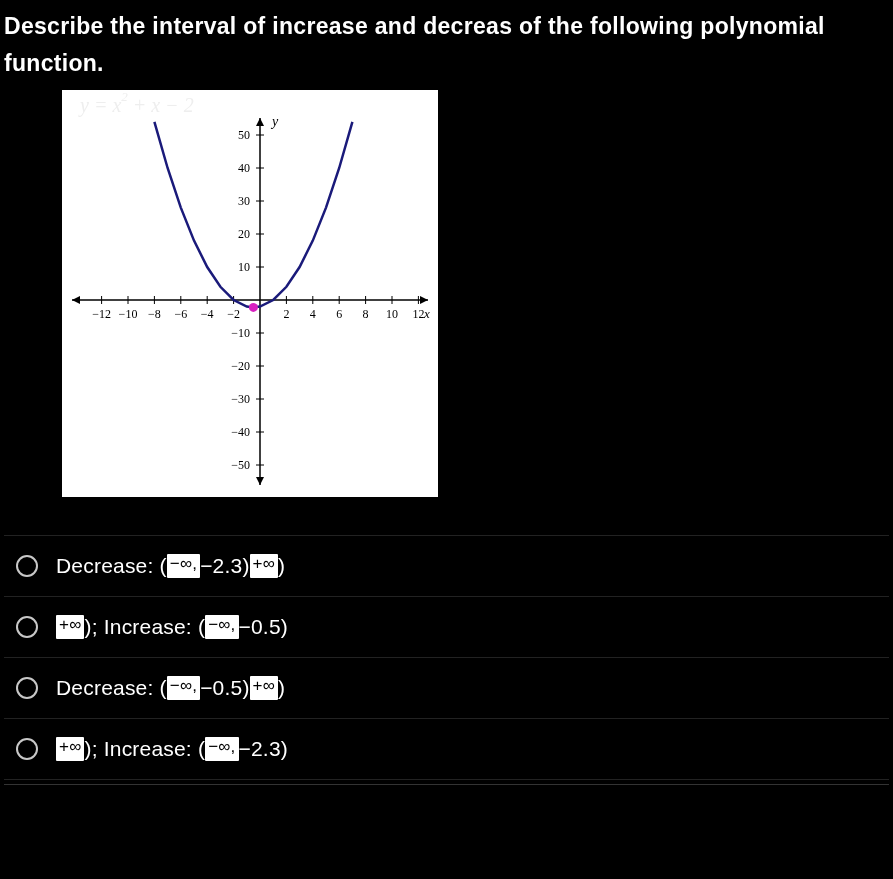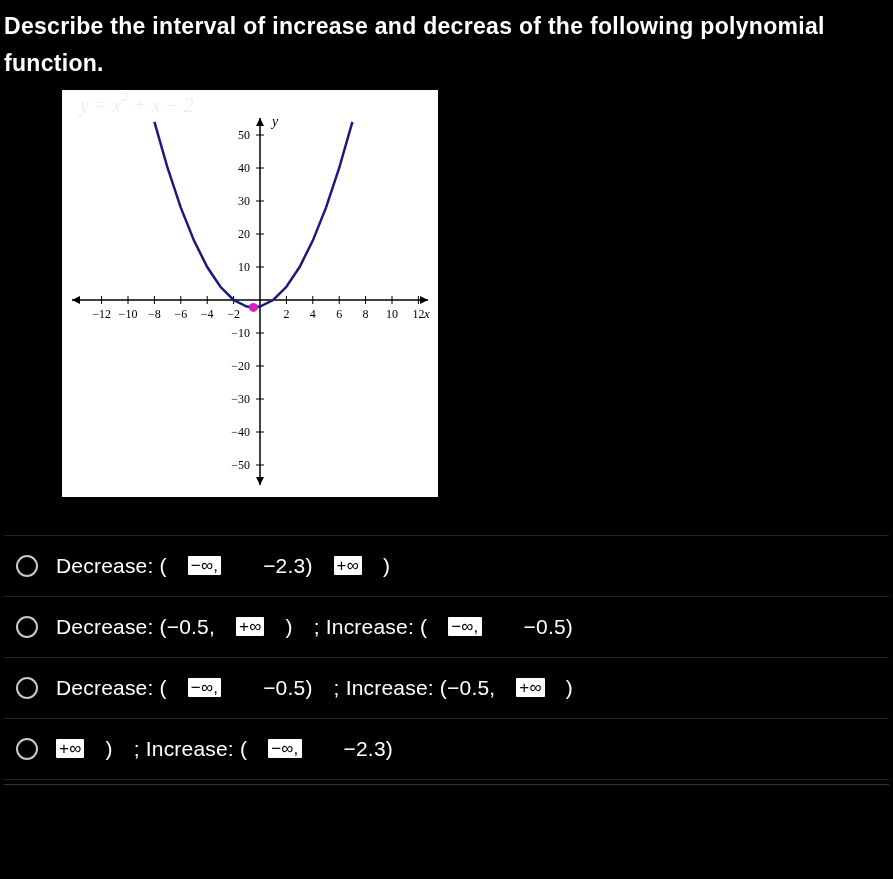--- a/index.html
+++ b/index.html
@@ -61,22 +61,21 @@
     border: 2.5px solid #c8c8c8;
     border-radius: 50%;
     flex-shrink: 0;
     margin-right: 18px;
   }
   .opt-text {
     font-size: 21px;
     font-weight: 300;
     letter-spacing: 0.2px;
     display: flex;
-    align-items: center;
-    gap: 21px;
+    gap: 0;
     flex-wrap: wrap;
   }
   .inf {
     display: inline-block;
     background: #fff;
     color: #000;
     font-size: 17px;
     padding: 1px 3px 0px 3px;
     font-weight: 400;
     line-height: 1.1;
@@ -164,37 +163,35 @@
         <span class="inf">−∞,</span>
         <span> </span>
         <span>−2.3)</span>
         <span class="inf">+∞</span>
         <span>)</span>
     </div>
   </div>
   <div class="option">
     <div class="radio"></div>
     <div class="opt-text">
-      <span>Decrease: (−0.5, </span>
         <span class="inf">+∞</span>
         <span>)</span>
       <span> ;  Increase: (</span>
         <span class="inf">−∞,</span>
         <span> </span>
         <span>−0.5)</span>
     </div>
   </div>
   <div class="option">
     <div class="radio"></div>
     <div class="opt-text">
       <span>Decrease: (</span>
         <span class="inf">−∞,</span>
         <span> </span>
         <span>−0.5)</span>
-      <span> ;  Increase: (−0.5, </span>
         <span class="inf">+∞</span>
         <span>)</span>
     </div>
   </div>
   <div class="option">
     <div class="radio"></div>
     <div class="opt-text">
         <span class="inf">+∞</span>
         <span>)</span>
       <span> ; Increase: (</span>

